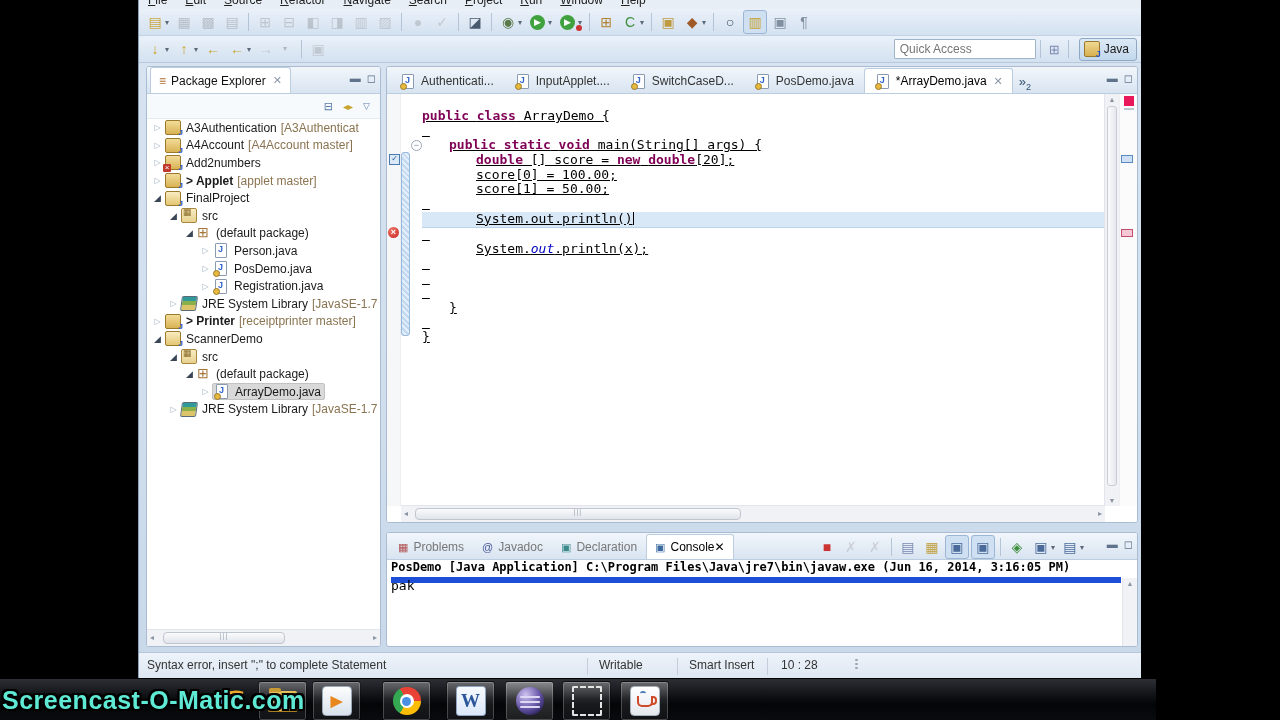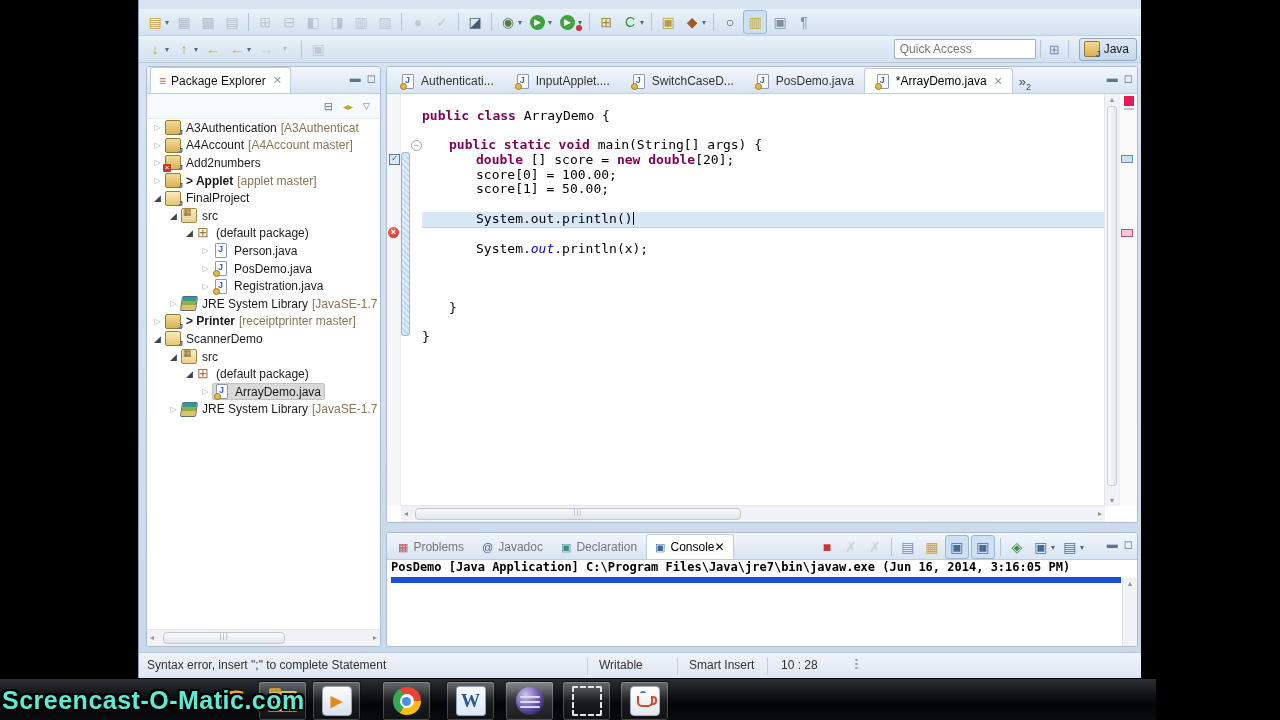--- a/index.html
+++ b/index.html
@@ -96,21 +96,21 @@
                font-size:8px;line-height:8px;color:#2a5a9a;text-align:center;}
   .err-marker{position:absolute;left:1px;width:11px;height:11px;background:radial-gradient(circle at 35% 30%,#f07060,#c62828);
               border-radius:50%;color:#fff;font-size:9px;line-height:11px;text-align:center;font-weight:bold;}
   .rangebar{position:absolute;left:14px;width:7px;background:repeating-linear-gradient(45deg,#c2d8f0 0 2px,#e2eefa 2px 4px);
             border:1px solid #96b8dc;border-radius:3px;}
   .foldm{position:absolute;left:23px;top:0;bottom:16px;width:12px;background:#fff;}
   .foldc{position:absolute;left:1px;width:9px;height:9px;border:1px solid #9aa6b4;border-radius:50%;
          color:#7a8694;font-size:9px;line-height:8px;text-align:center;background:#fff;}
   .code{position:absolute;left:35px;top:15px;right:32px;font-family:"DejaVu Sans Mono",monospace;
         font-size:13px;color:#000;}
-  .cl{height:14.7px;line-height:14.7px;white-space:pre;}
+  .cl{height:14.7px;line-height:14.7px;white-space:pre;text-decoration:underline;}
   .cl.errline{background:#d9e8f7;border-bottom:1px solid #b9d3ec;margin-right:-32px;}
   .kw{color:#7f0055;font-weight:bold;}
   .cm{color:#3f7f5f;}
   .task{color:#7f9fbf;font-weight:bold;}
   .st{color:#0000c0;font-style:italic;}
   .cursor{display:inline-block;width:1px;height:13px;background:#000;vertical-align:-2px;}
   .vscroll{position:absolute;right:18px;top:0;bottom:16px;width:14px;background:#f0f2f6;border-left:1px solid #e2e6ec;
            font-size:7px;color:#8a94a2;text-align:center;}
   .vscroll .up{position:absolute;top:2px;left:0;right:0;}
   .vscroll .dn{position:absolute;bottom:2px;left:0;right:0;}
@@ -195,20 +195,34 @@
              letter-spacing:.5px;
              text-shadow:-2px 0 #000,2px 0 #000,0 -2px #000,0 2px #000,-2px -2px #000,2px 2px #000,-2px 2px #000,2px -2px #000;}
 </style>
 </head>
 <body>
 
 <div class="stage">
 
   <div class="eclipse">
 
+    <div class="menubar">
+      <div class="menubar-in">
+          <span>File</span>
+          <span>Edit</span>
+          <span>Source</span>
+          <span>Refactor</span>
+          <span>Navigate</span>
+          <span>Search</span>
+          <span>Project</span>
+          <span>Run</span>
+          <span>Window</span>
+          <span>Help</span>
+        </div>
+    </div>
 
     <div class="tb tb1">
         <span class="tbw">
           <span class="tbg" style="color: rgb(202, 165, 61);">▤</span>
           <span class="dd">▾</span>
         </span>
         <span class="tbw">
           <span class="tbg dis" style="color: rgb(106, 122, 144);">▦</span>
         </span>
         <span class="tbw">
@@ -614,20 +628,21 @@
               <span class="dd">▾</span>
             </span>
           </div>
         <div class="winbtns">
           <span>▬</span>
           <span>◻</span>
         </div>
       </div>
       <div class="conhead">PosDemo [Java Application] C:\Program Files\Java\jre7\bin\javaw.exe (Jun 16, 2014, 3:16:05 PM)</div>
       <div class="conout">
+          <div>pak</div>
         </div>
       <div class="conscroll">
         <span class="up" style="position:absolute;top:2px;left:0;right:0;">▲</span>
       </div>
     </div>
 
     <div class="statusbar">
       <span style="left:8px;">Syntax error, insert ";" to complete Statement</span>
       <span class="sbsep" style="left:448px;"></span>
       <span style="left:460px;">Writable</span>

